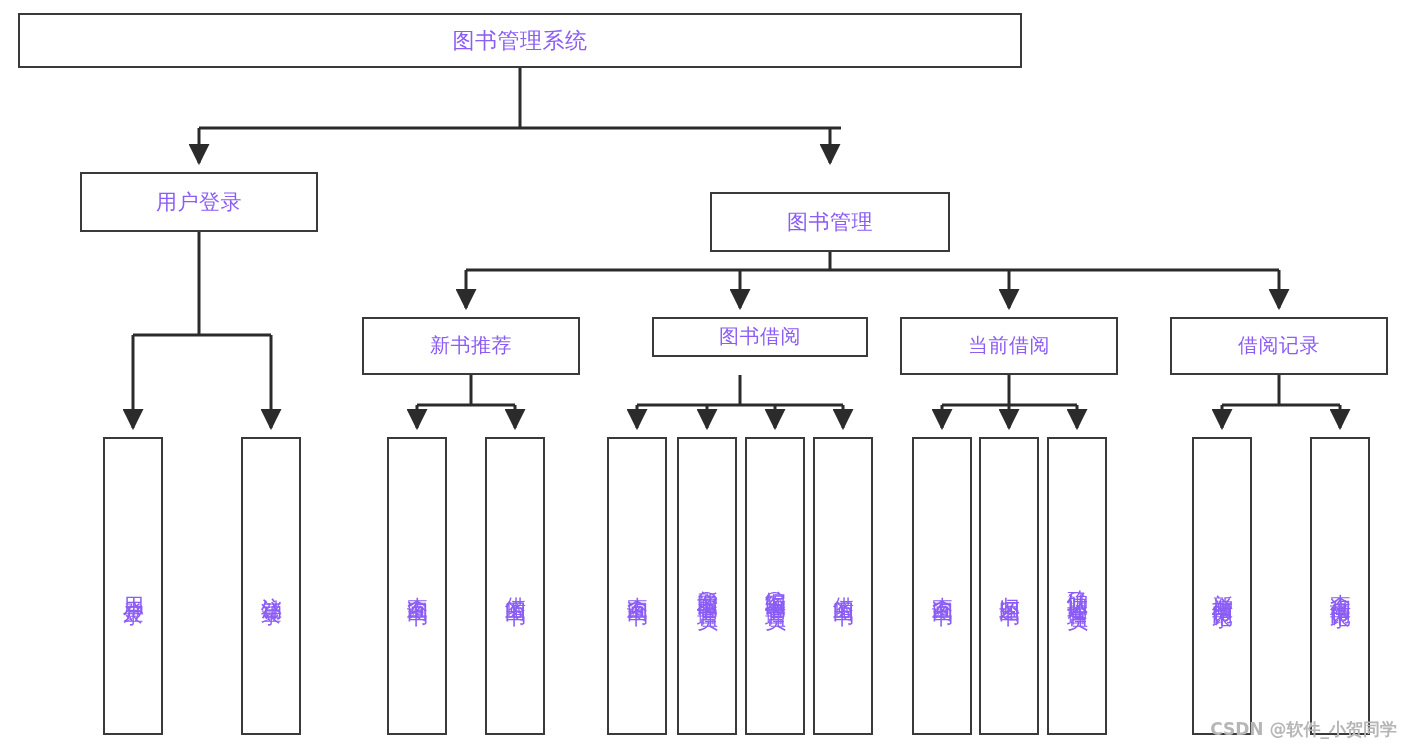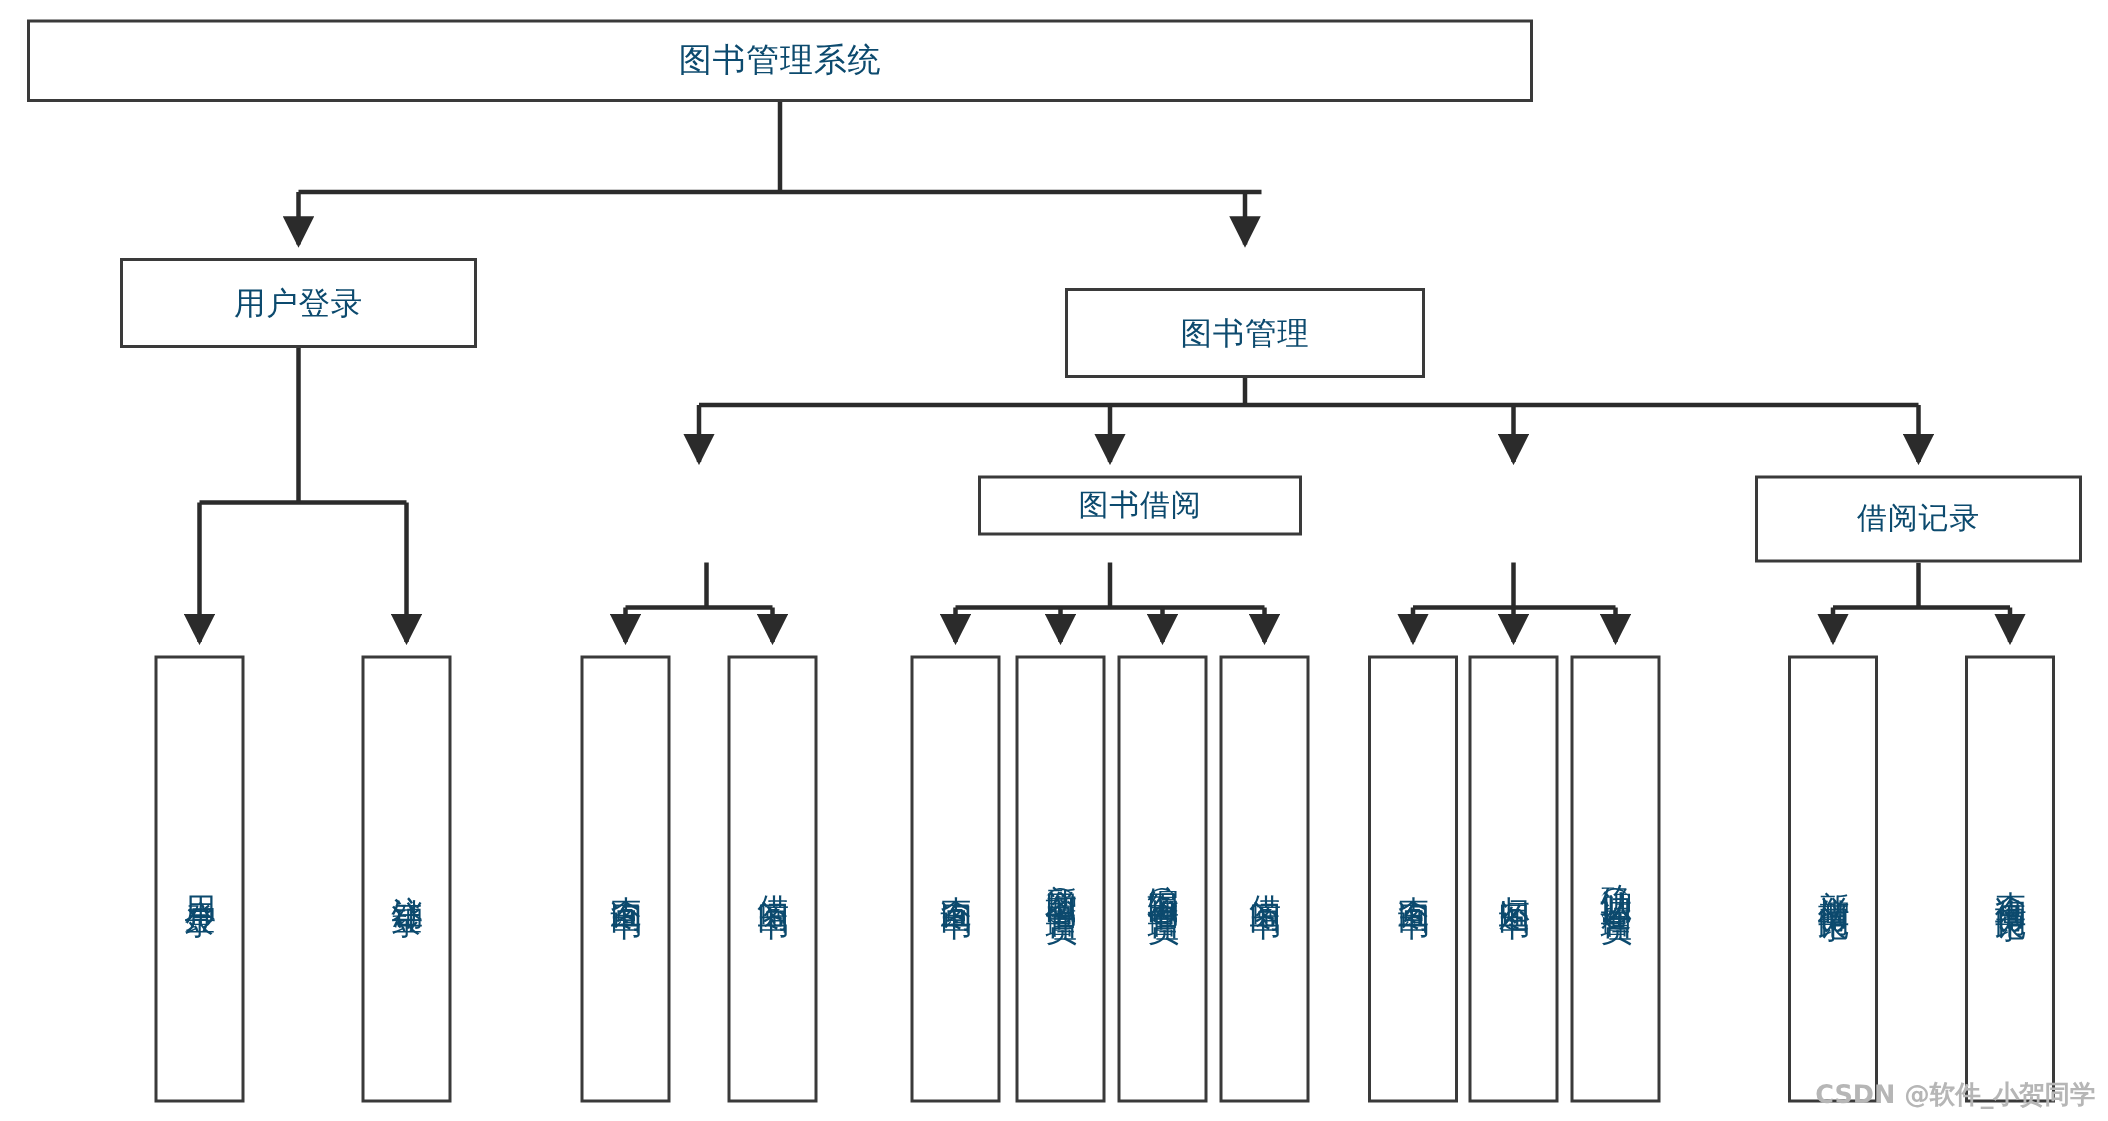--- a/index.html
+++ b/index.html
@@ -32,21 +32,21 @@
     border: 2px solid #3a3a3a;
     background: #ffffff;
     display: flex;
     align-items: center;
     justify-content: center;
     z-index: 3;
   }
   .node .label {
     font-size: 21px;
     line-height: 1.18;
-    color: #0c4a6e;
+    color: #8b5cf6;
     letter-spacing: 0.5px;
     white-space: nowrap;
   }
   .node.vertical {
     align-items: center;
     justify-content: center;
   }
   .node.vertical .label {
     writing-mode: vertical-rl;
     text-orientation: upright;
@@ -131,23 +131,29 @@
     <span class="label">图书管理系统</span>
   </div>
 
   <div class="node level1" style="left:80px; top:172px; width:238px; height:60px;">
     <span class="label">用户登录</span>
   </div>
   <div class="node level1" style="left:710px; top:172px; width:240px; height:60px;margin-top:20px;">
     <span class="label">图书管理</span>
   </div>
 
+  <div class="node level2" style="left:362px; top:317px; width:218px; height:58px;">
+    <span class="label">新书推荐</span>
+  </div>
   <div class="node level2" style="left:652px; top:317px; width:216px; height:40px;">
     <span class="label">图书借阅</span>
   </div>
+  <div class="node level2" style="left:900px; top:317px; width:218px; height:58px;">
+    <span class="label">当前借阅</span>
+  </div>
   <div class="node level2" style="left:1170px; top:317px; width:218px; height:58px;">
     <span class="label">借阅记录</span>
   </div>
 
   <div class="node vertical" style="left:103px; top:437px; width:60px; height:298px;">
     <span class="label">用户登录</span>
   </div>
   <div class="node vertical" style="left:241px; top:437px; width:60px; height:298px;">
     <span class="label">注销登录</span>
   </div>

